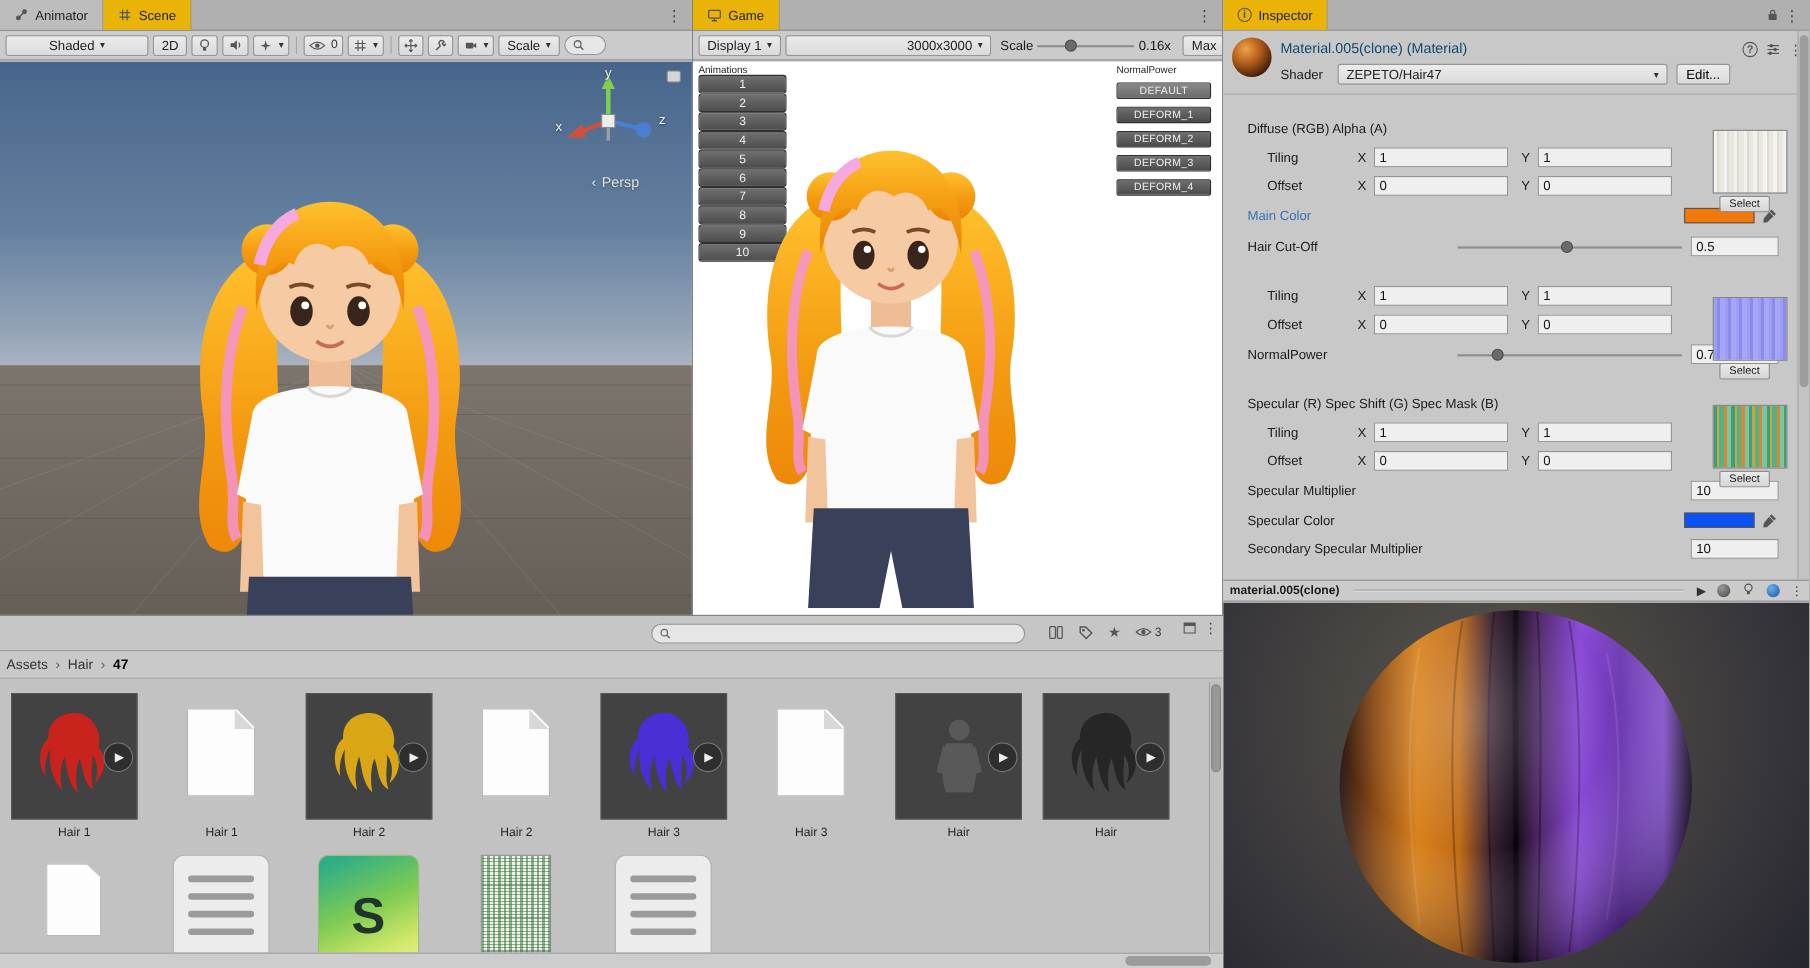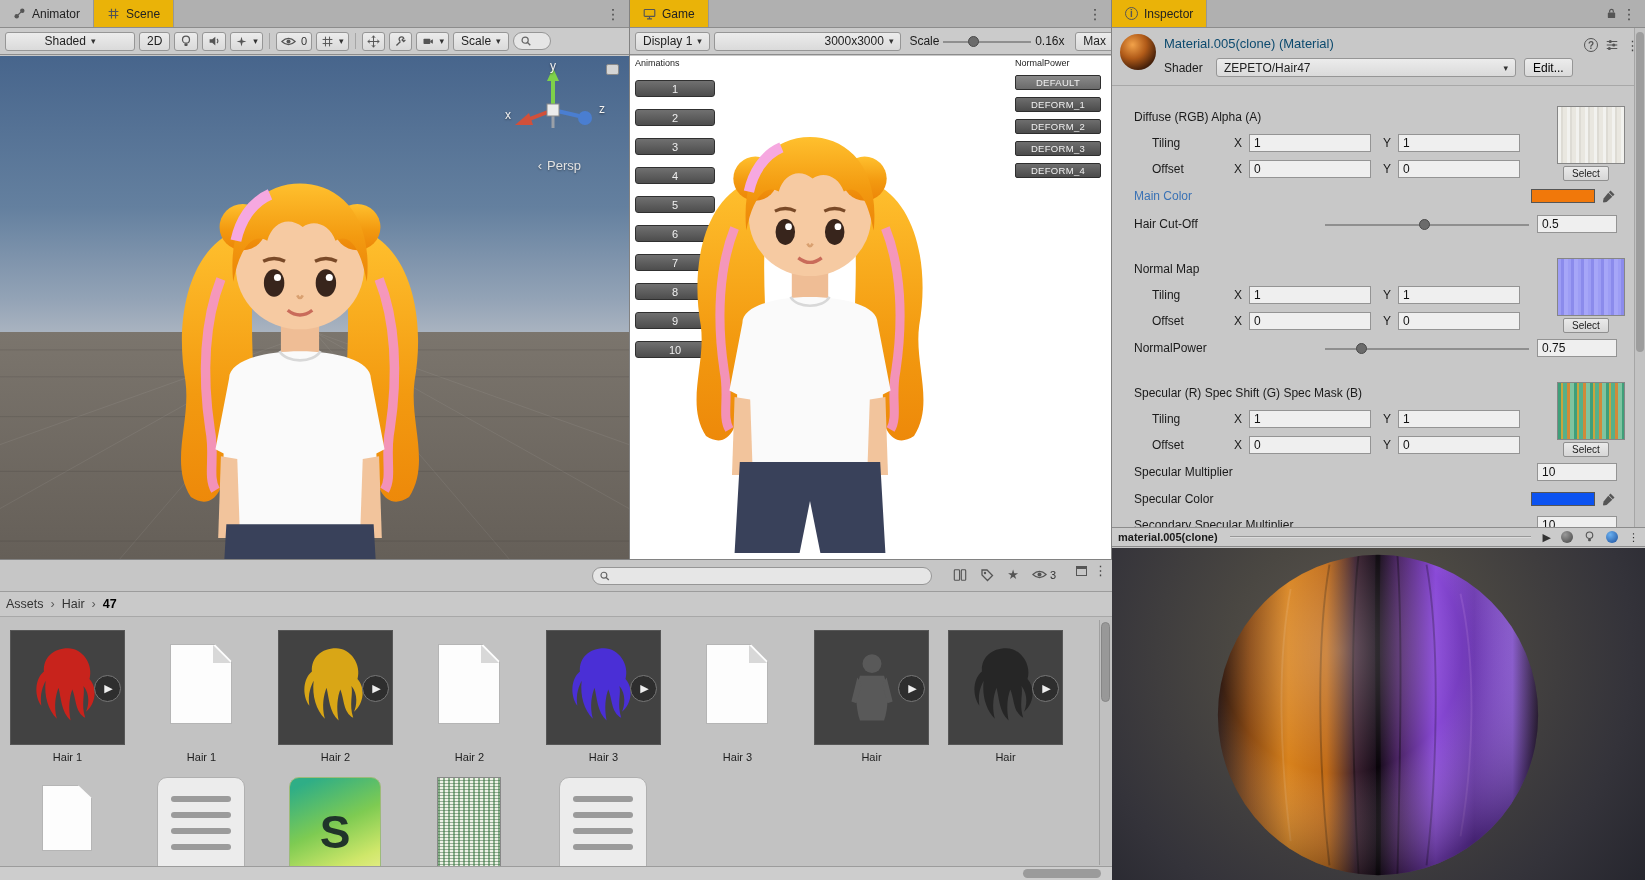--- a/index.html
+++ b/index.html
@@ -42,21 +42,21 @@
 .girl-scene{position:absolute;left:150px;top:100px;width:300px;height:464px}
 .girl-game{position:absolute;left:37px;top:55px;width:286px;height:442px}
 .axis-gizmo{position:absolute;right:28px;top:6px;width:96px;height:96px}
 .gz{position:absolute;color:#f2f2f2;font-size:12px;text-shadow:0 1px 2px rgba(0,0,0,.5)}
 .gx{left:0;top:46px}.gy{left:45px;top:-3px}.gz2{right:-4px;top:40px}
 .persp-label{position:absolute;right:48px;top:102px;color:#e2e2e2;font-size:13px;text-shadow:0 1px 2px rgba(0,0,0,.4);display:flex;gap:5px;align-items:center}
 .cam-chip{position:absolute;right:10px;top:8px;width:13px;height:11px;background:#d5d5d5;border:1px solid #8a8a8a;border-radius:2px}
 
 
 .game-viewport{position:absolute;left:0;top:56px;right:0;bottom:0;background:#fff;overflow:hidden}
-.anim-col{position:absolute;left:5px;top:2px;width:80px;display:flex;flex-direction:column;gap:12px}
+.anim-col{position:absolute;left:5px;top:2px;width:80px;display:flex;flex-direction:column;gap:0}
 .deform-col{position:absolute;right:10px;top:2px;width:86px;display:flex;flex-direction:column;gap:7px}
 .col-title{font-size:9px;color:#222}
 .gbtn{height:17px;border-radius:3px;background:linear-gradient(#707070,#4d4d4d);border:1px solid #303030;color:#efefef;font-size:11px;display:flex;align-items:center;justify-content:center}
 .dbtn{height:15px;border-radius:2px;background:linear-gradient(#6e6e6e,#4b4b4b);border:1px solid #2e2e2e;color:#f0f0f0;font-size:9.5px;display:flex;align-items:center;justify-content:center;letter-spacing:.3px}
 .dbtn.first{background:linear-gradient(#8a8a8a,#6a6a6a)}
 
 
 .insp-content{position:absolute;left:0;top:28px;right:0;height:499px;background:#c8c8c8;overflow:hidden}
 .mat-header{display:flex;padding:6px 6px 2px 8px;gap:8px}
 .mat-ball{width:36px;height:36px;border-radius:50%;background:radial-gradient(circle at 35% 30%,#f2a24a 0%,#b05a18 40%,#45200a 75%,#2a1206 100%);flex:none}
@@ -70,21 +70,21 @@
 .circ{width:14px;height:14px;border-radius:50%;border:1.2px solid #555;color:#555;font-size:10px;display:flex;align-items:center;justify-content:center;font-weight:bold}
 .divider{height:1px;background:#a8a8a8;margin:6px 0 2px}
 .tex-section{position:relative;margin-top:18px}
 .tex-label{height:26px;display:flex;align-items:center;padding-left:22px}
 .trow{height:26px;display:flex;align-items:center;padding-left:40px}
 .plabel{width:82px}
 .axl{width:15px}
 .field{height:18px;background:#efefef;border:1px solid #949494;font:inherit;font-size:12px;padding:0 4px;color:#111}
 .axis-field{width:122px}
 .ymargin{margin-left:12px}
-.thumbwrap{position:absolute;top:2px;right:36px;width:52px}
+.thumbwrap{position:absolute;top:14px;right:36px;width:52px}
 .thumb{width:68px;height:58px;border:1px solid #868686}
 .thumb-diffuse{background:repeating-linear-gradient(90deg,#f2f2ef 0 3px,#dddbd4 3px 5px,#e9e7e0 5px 9px)}
 .thumb-normal{background:repeating-linear-gradient(90deg,#9d9df5 0 3px,#8b8bec 3px 6px,#a6a6f8 6px 10px)}
 .thumb-spec{background:repeating-linear-gradient(90deg,#3f9f7a 0 3px,#c8a53f 3px 5px,#56b08a 5px 9px,#d08a3a 9px 12px,#7fc4a0 12px 16px)}
 .selectbtn{display:block;margin:2px 0 0 auto;width:46px;height:15px;line-height:13px;font-size:10px;text-align:center;background:linear-gradient(#eaeaea,#d6d6d6);border:1px solid #8f8f8f;border-radius:2px}
 .insp-row{display:flex;align-items:center;padding-left:22px;padding-right:28px}
 .h28{height:28px}.h26{height:26px}
 .flexlabel{flex:1}
 .mc-label{color:#3a72b5}
 .swatch{width:64px;height:14px;border:1px solid #555}
@@ -461,21 +461,20 @@
     <div class="insp-row h28">
       <span class="slabel">Hair Cut-Off</span>
       <div class="sl">
         <div class="sl-track"></div>
         <div class="sl-knob" style="left:46%"></div>
       </div>
       <input class="field val-field" value="0.5" style="">
     </div>
 
     <div class="tex-section">
-      <div class="tex-label">Normal Map</div>
       <div class="trow">
         <span class="plabel">Tiling</span>
         <span class="axl">X</span>
         <input class="field axis-field" value="1" style="">
         <span class="axl ymargin">Y</span>
         <input class="field axis-field" value="1" style="">
       </div>
       <div class="trow">
         <span class="plabel">Offset</span>
         <span class="axl">X</span>

